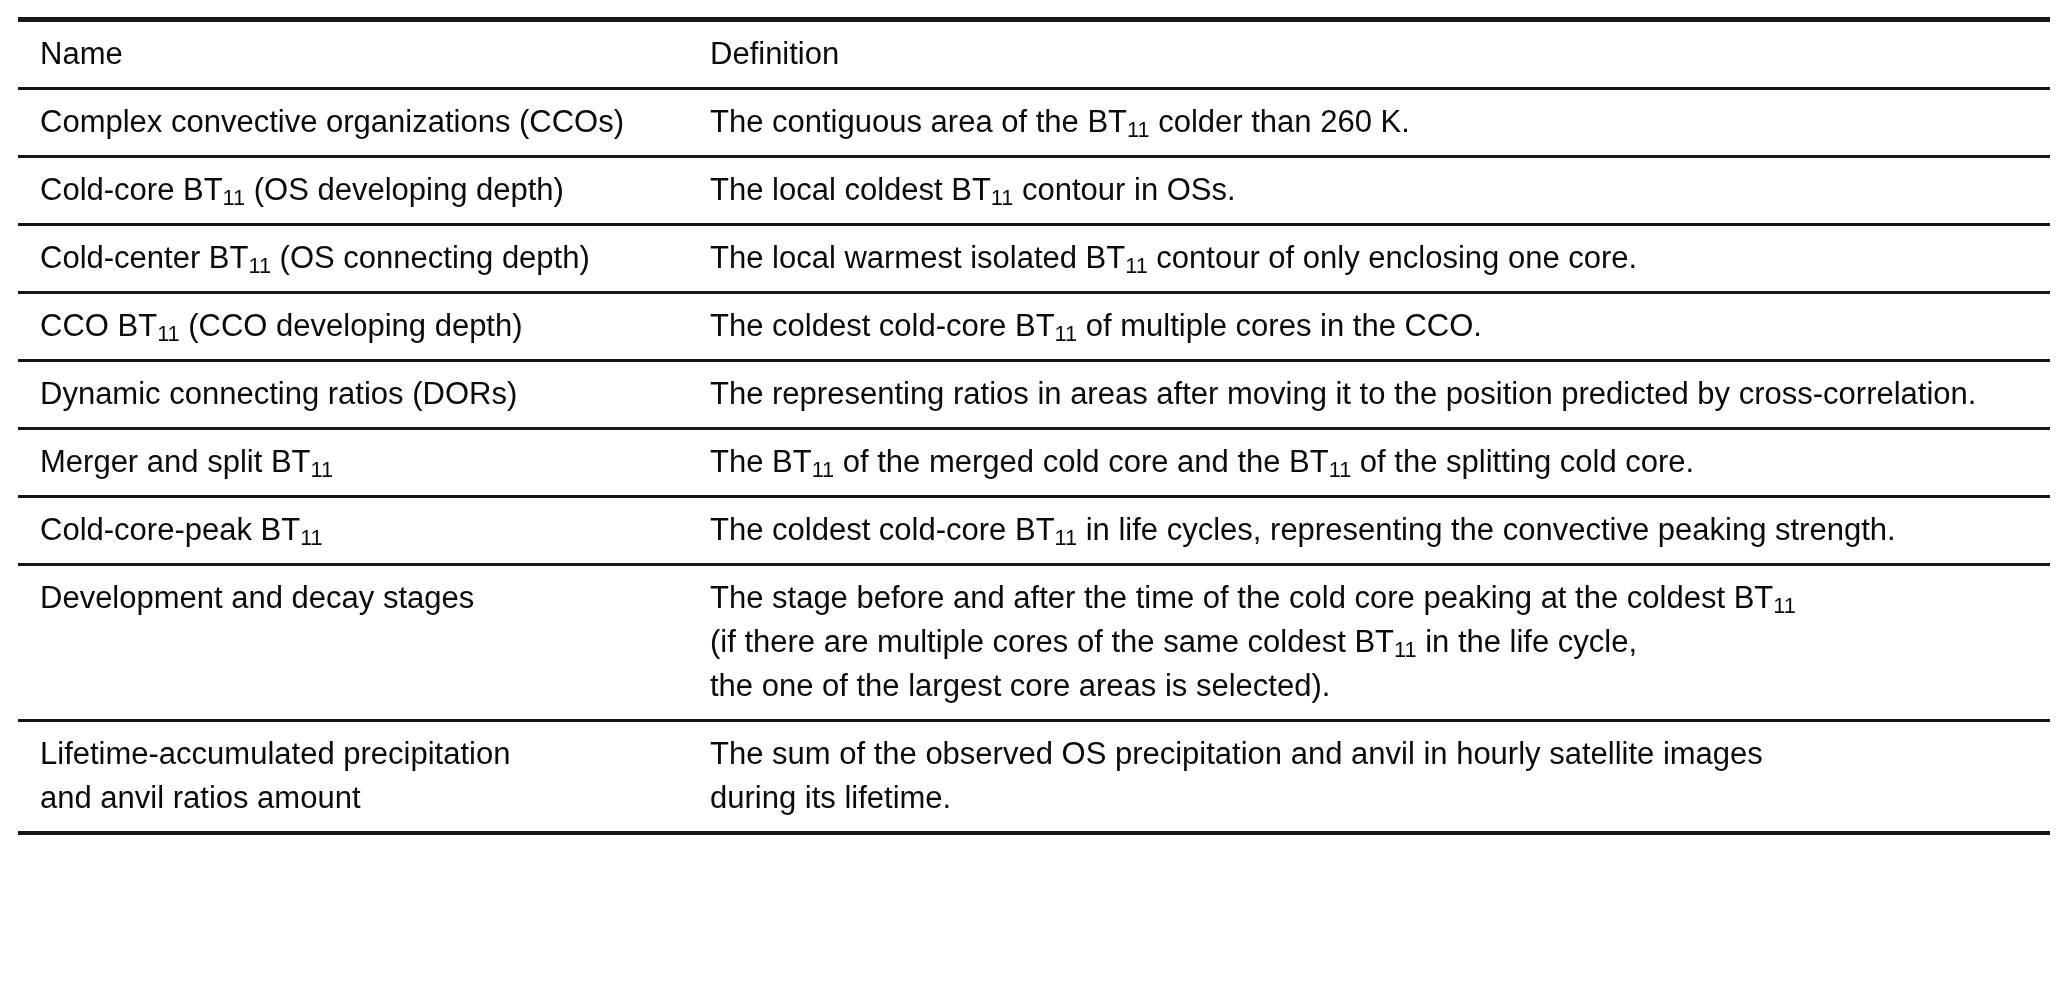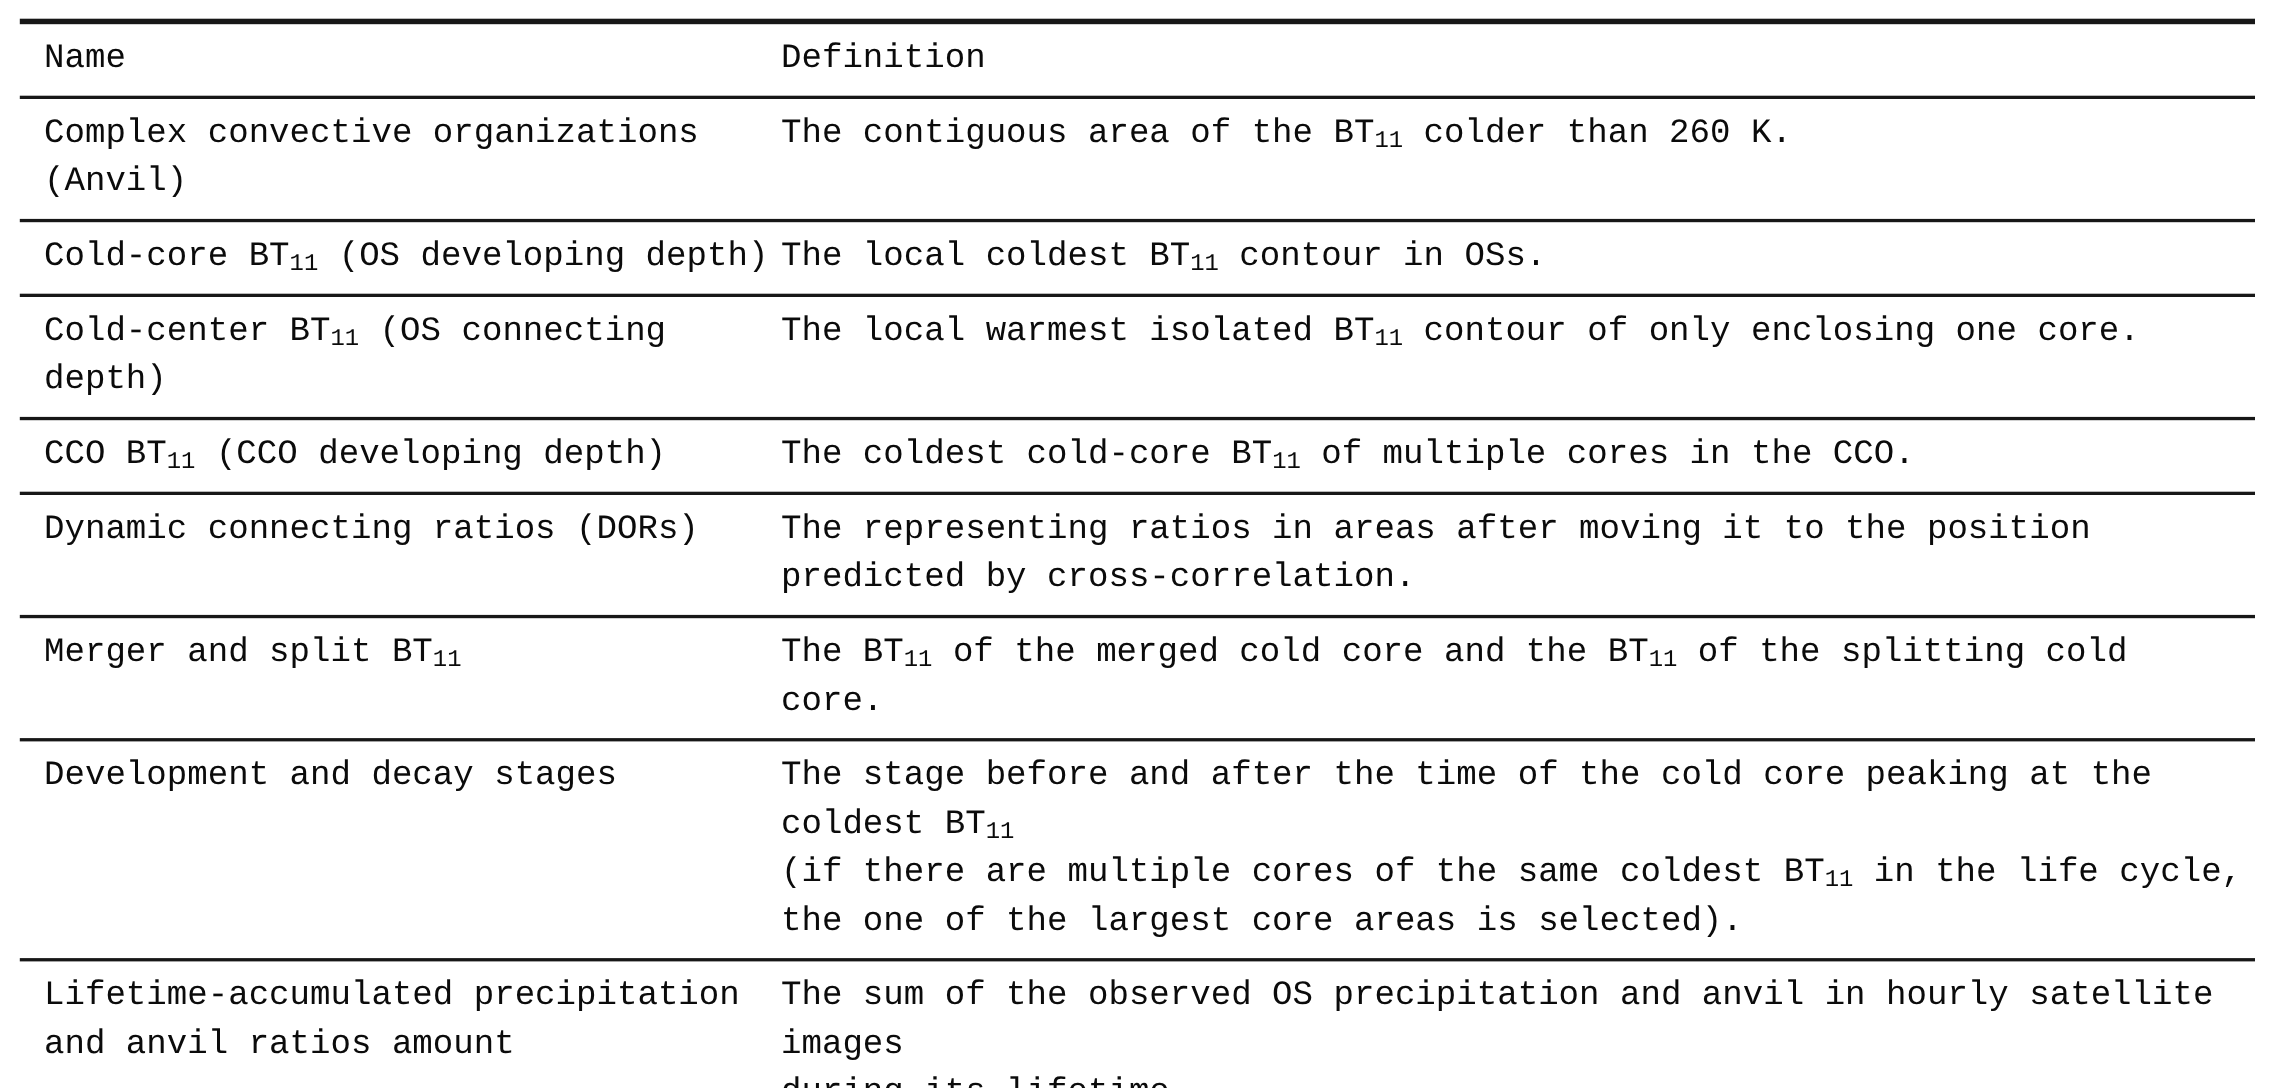--- a/index.html
+++ b/index.html
@@ -7,21 +7,21 @@
     padding: 0;
     background: var(--background, #ffffff);
     width: 2067px;
     height: 989px;
     overflow: hidden;
   }
   .page {
     position: relative;
     width: 2067px;
     height: 989px;
-    font-family: Liberation Mono, monospace;
+    font-family: Liberation Sans, sans-serif;
     color: var(--text, #0b0b0b);
   }
   table.def-table {
     border-collapse: collapse;
     position: absolute;
     left: 18px;
     top: 17px;
     width: 2032px;
     font-size: 31px;
     border-top: 5px solid var(--rule, #171717);
@@ -65,21 +65,21 @@
 <div class="page">
   <table class="def-table">
     <thead>
       <tr class="header-row">
         <th class="col-name">Name</th>
         <th class="col-def">Definition</th>
       </tr>
     </thead>
     <tbody>
         <tr>
-    <td class="col-name">Complex convective organizations (Anvil)</td>
+    <td class="col-name">Complex convective organizations (CCOs)</td>
     <td class="col-def">The contiguous area of the BT<sub>11</sub> colder than 260 K.</td>
   </tr>
         <tr>
     <td class="col-name">Cold-core BT<sub>11</sub> (OS developing depth)</td>
     <td class="col-def">The local coldest BT<sub>11</sub> contour in OSs.</td>
   </tr>
         <tr>
     <td class="col-name">Cold-center BT<sub>11</sub> (OS connecting depth)</td>
     <td class="col-def">The local warmest isolated BT<sub>11</sub> contour of only enclosing one core.</td>
   </tr>
@@ -89,20 +89,24 @@
   </tr>
         <tr>
     <td class="col-name">Dynamic connecting ratios (DORs)</td>
     <td class="col-def">The representing ratios in areas after moving it to the position predicted by cross-correlation.</td>
   </tr>
         <tr>
     <td class="col-name">Merger and split BT<sub>11</sub></td>
     <td class="col-def">The BT<sub>11</sub> of the merged cold core and the BT<sub>11</sub> of the splitting cold core.</td>
   </tr>
         <tr>
+    <td class="col-name">Cold-core-peak BT<sub>11</sub></td>
+    <td class="col-def">The coldest cold-core BT<sub>11</sub> in life cycles, representing the convective peaking strength.</td>
+  </tr>
+        <tr>
     <td class="col-name">Development and decay stages</td>
     <td class="col-def">The stage before and after the time of the cold core peaking at the coldest BT<sub>11</sub>
 (if there are multiple cores of the same coldest BT<sub>11</sub> in the life cycle,
 the one of the largest core areas is selected).</td>
   </tr>
         <tr>
     <td class="col-name">Lifetime-accumulated precipitation
 and anvil ratios amount</td>
     <td class="col-def">The sum of the observed OS precipitation and anvil in hourly satellite images
 during its lifetime.</td>

